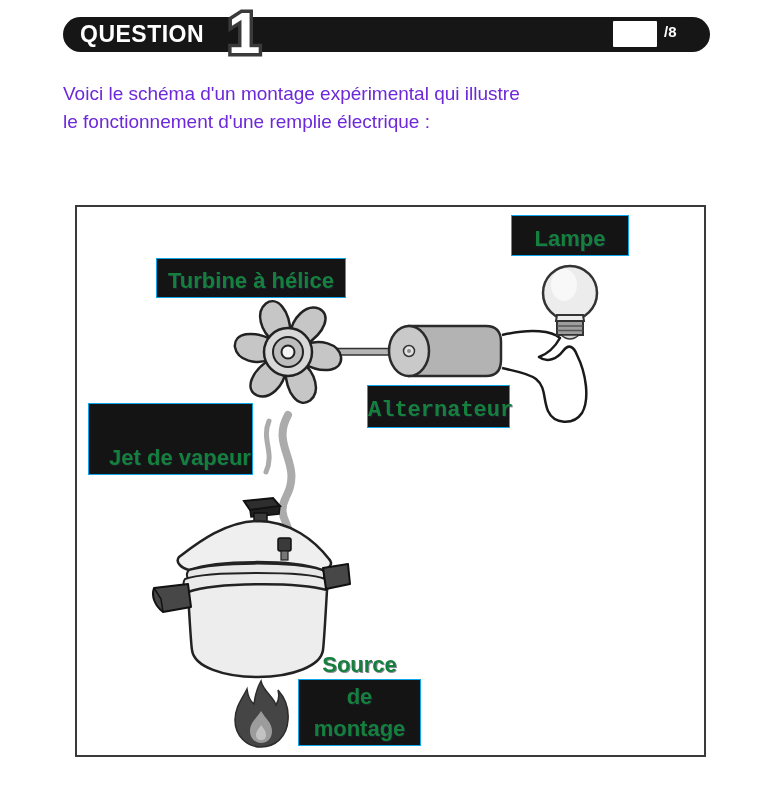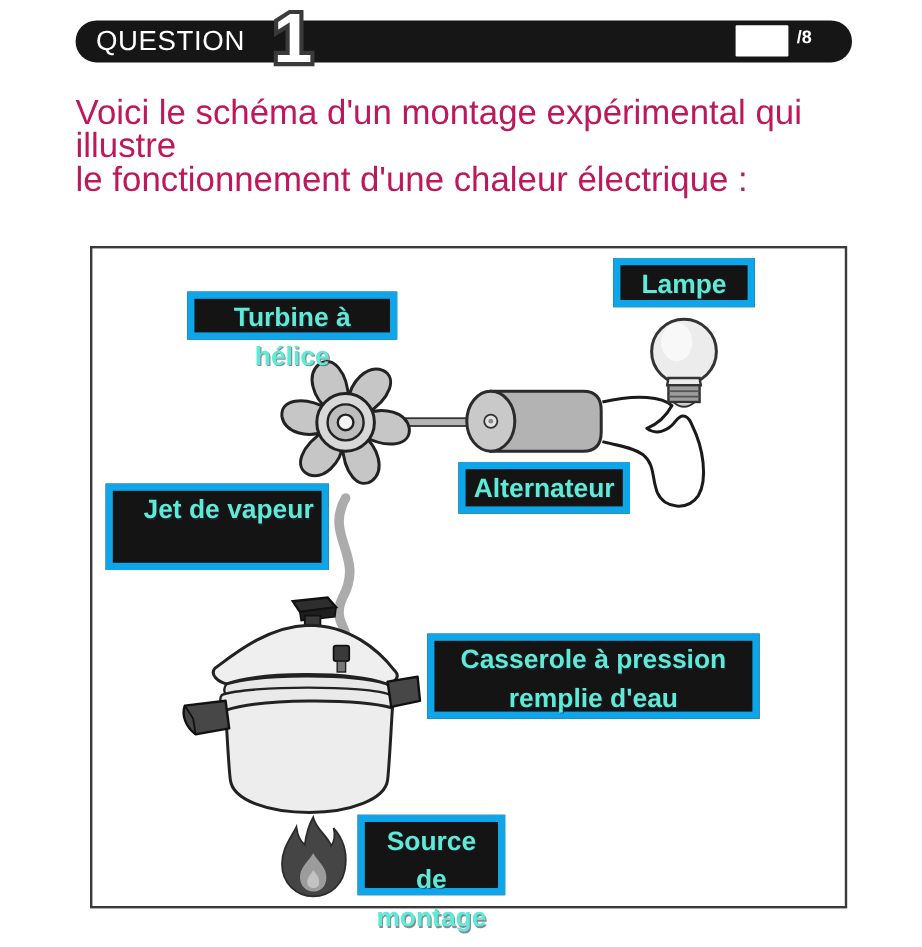--- a/index.html
+++ b/index.html
@@ -7,75 +7,75 @@
     position:relative; width:768px; height:789px; background:#ffffff;
     font-family:"Liberation Sans","DejaVu Sans",sans-serif; overflow:hidden;
   }
   
   #qbar {
     position:absolute; left:63px; top:17px; width:647px; height:35px;
     background:#161616; border-radius:18px;
   }
   #qtitle {
     position:absolute; left:17px; top:0; height:44px; line-height:35px;
-    color:#ffffff; font-weight:normal; font-size:23px; letter-spacing:0.5px;
+    color:#ffffff; font-weight:bold; font-size:23px; letter-spacing:0.5px;
   }
   .qnum { position:absolute; left:228px; top:9px; font-size:58px; line-height:48px;
     font-weight:bold; }
   .qnum.outline { -webkit-text-stroke:7px #3a3a3a; color:#3a3a3a; }
   .qnum.fill { color:#ffffff; }
   #scorebox {
     position:absolute; left:613px; top:21px; width:44px; height:26px;
     background:#ffffff; border-radius:1px;
   }
   #scoremax {
     position:absolute; left:664px; top:23px; color:#ffffff;
     font-size:15px; font-weight:bold;
   }
   
   #intro {
     position:absolute; left:63px; top:80px; width:660px;
-    font-size:29px; line-height:28px; color:#be185d;
+    font-size:19px; line-height:28px; color:#6d28d9;
   }
   
   #diagram {
     position:absolute; left:75px; top:205px; width:631px; height:552px;
     border:2px solid #3a3a3a; background:#ffffff; box-sizing:border-box;
   }
   #diagram svg { position:absolute; left:0; top:0; }
   .label {
-    position:absolute; background:#141414; color:#5eead4; font-weight:bold;
+    position:absolute; background:#141414; color:#15803d; font-weight:bold;
     font-size:22px; line-height:32px; text-align:center;
-    display:flex; flex-direction:column; justify-content:flex-start;
-    box-sizing:border-box; border:6px solid #0ea5e9;
+    display:flex; flex-direction:column; justify-content:flex-end;
+    box-sizing:border-box; border:1px solid #0ea5e9;
     text-shadow:1px 1px 0 rgba(40,40,70,0.55);
   }
   .lbl-lampe       { left:434px; top:8px;   width:118px; height:41px; }
-  .lbl-turbine     { left:79px;  top:36px;  width:175px; height:40px; }
-  .lbl-alternateur { left:305px; top:178px; width:143px; height:43px; }
-  .lbl-jet         { left:11px;  top:196px; width:186px; height:72px;padding-left:19px; }
+  .lbl-turbine     { left:79px;  top:51px;  width:190px; height:40px; }
+  .lbl-alternateur { left:290px; top:178px; width:143px; height:43px;font-family:Liberation Mono, monospace; }
+  .lbl-jet         { left:11px;  top:196px; width:165px; height:72px;padding-left:19px; }
   .lbl-casserole   { left:279px; top:321px; width:277px; height:71px; }
   .lbl-source      { left:221px; top:472px; width:123px; height:67px; }
 </style>
 </head>
 <body>
 
 <div id="page">
 
   <div id="qbar">
     <span id="qtitle">QUESTION</span>
   </div>
   <span class="qnum outline">1</span>
   <span class="qnum fill">1</span>
   <div id="scorebox"></div>
   <span id="scoremax">/8</span>
 
   <div id="intro">
     <div>Voici le schéma d'un montage expérimental qui illustre</div>
-    <div>le fonctionnement d'une chaleur électrique :</div>
+    <div>le fonctionnement d'une remplie électrique :</div>
   </div>
 
   <div id="diagram">
 
     <svg width="627" height="548" viewBox="0 0 627 548">
 
       <g>
         <path d="M 211,208 C 193,240 227,256 209,290 C 199,310 214,317 210,324" stroke="#ababab" stroke-width="8" fill="none" stroke-linecap="round"></path>
         <path d="M 192,214 C 184,233 198,245 189,265" stroke="#ababab" stroke-width="5" fill="none" stroke-linecap="round"></path>
       </g>
@@ -153,23 +153,19 @@
     </div>
     <div class="label lbl-turbine">
       <span>Turbine à hélice</span>
     </div>
     <div class="label lbl-alternateur">
       <span>Alternateur</span>
     </div>
     <div class="label lbl-jet">
       <span>Jet de vapeur</span>
     </div>
-    <div class="label lbl-casserole">
-      <span>Casserole à pression</span>
-      <span>remplie d'eau</span>
-    </div>
     <div class="label lbl-source">
       <span>Source</span>
       <span>de montage</span>
     </div>
 
   </div>
 </div>
 
 </body></html>

